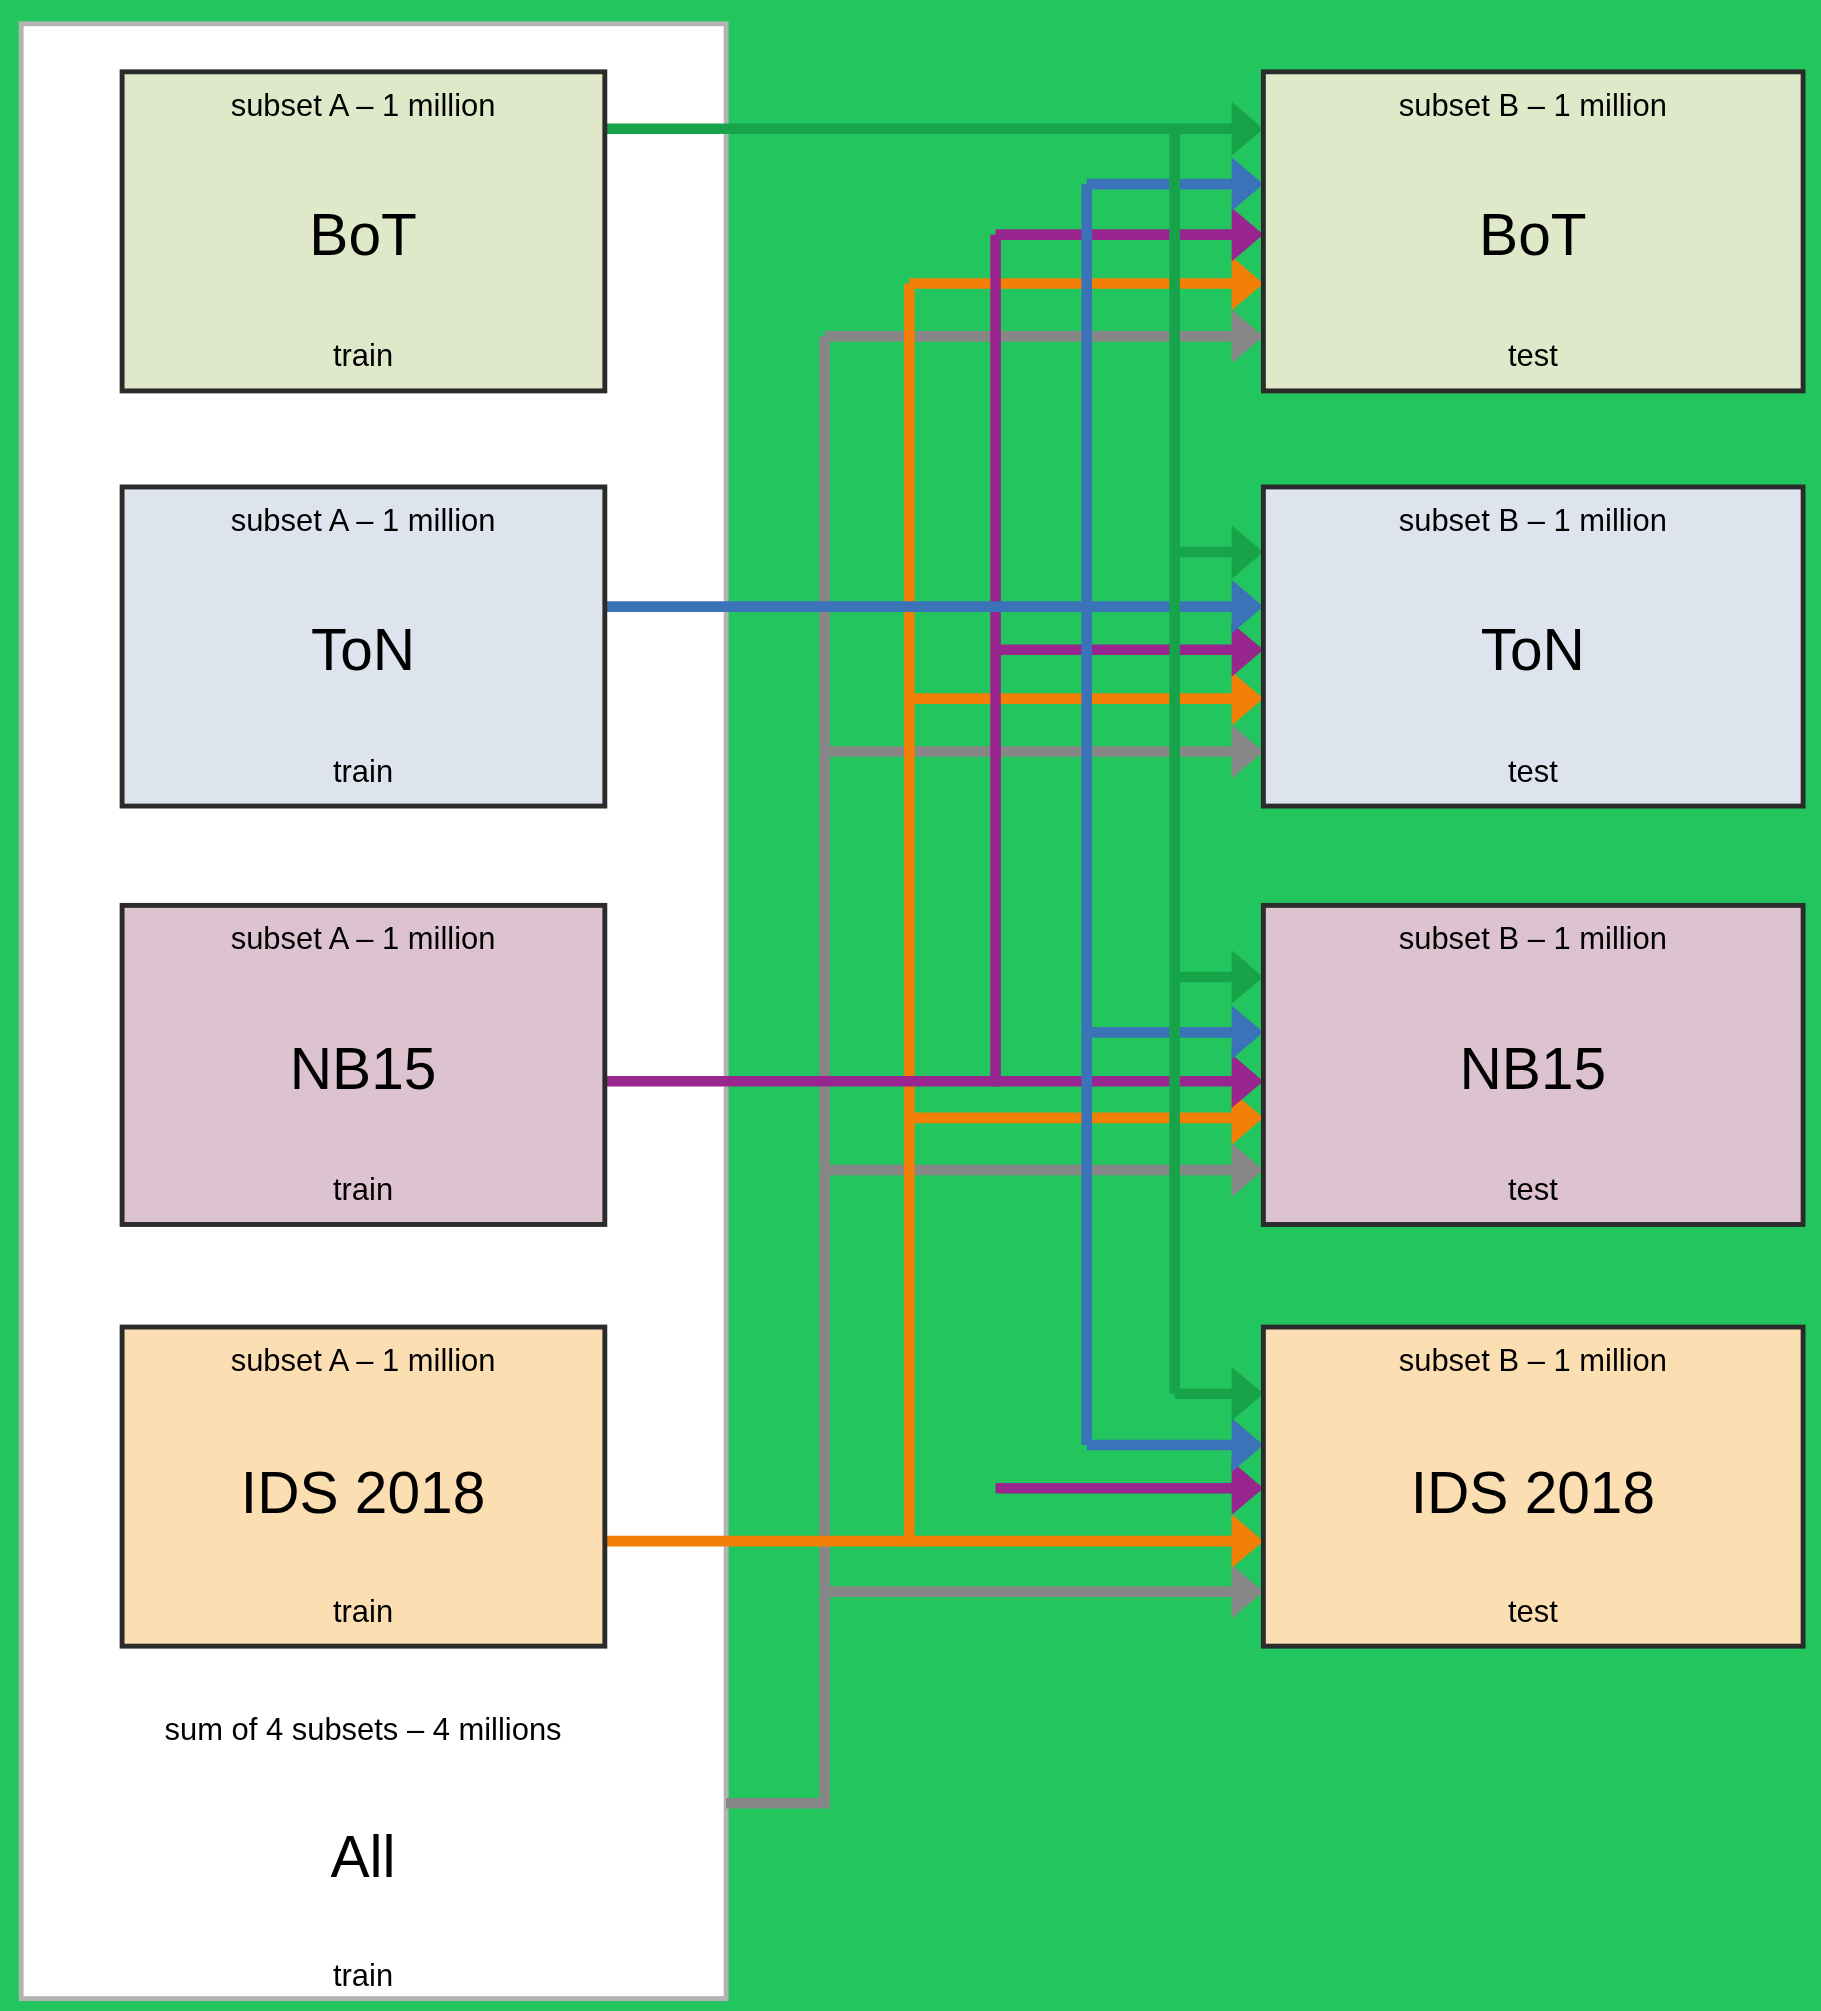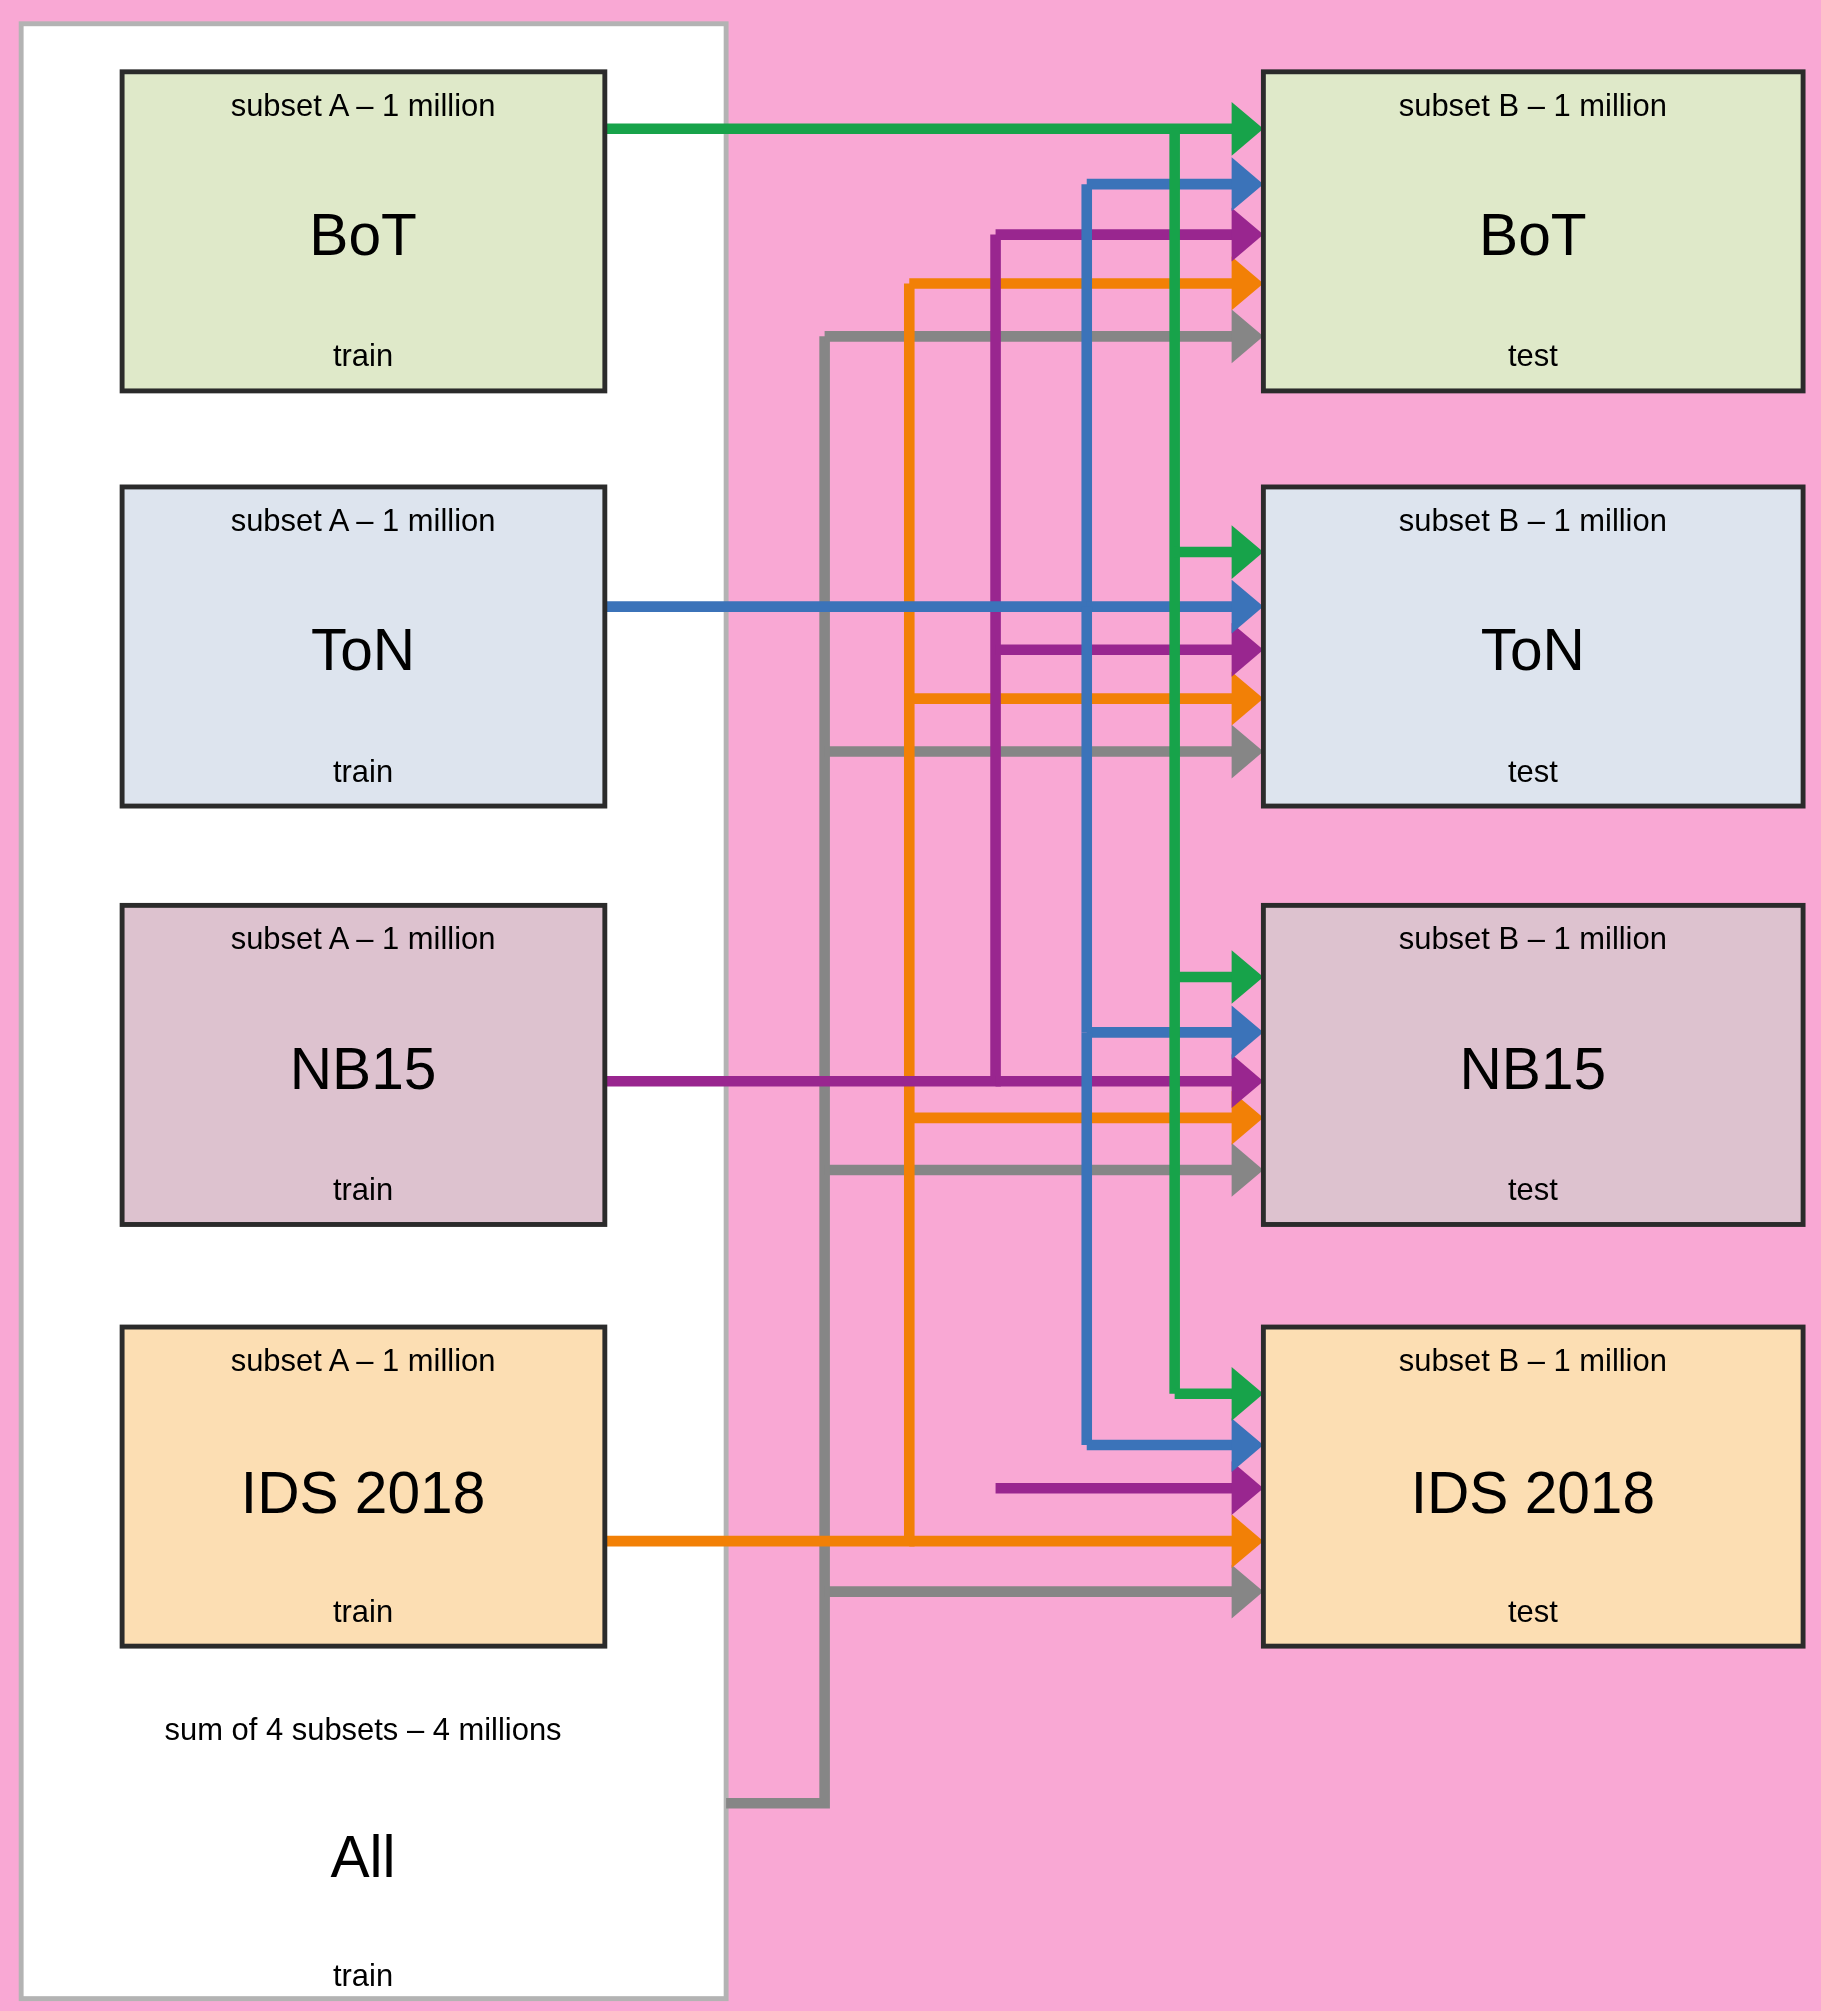--- a/index.html
+++ b/index.html
@@ -1,18 +1,18 @@
 <!DOCTYPE html>
 <html style="font-size:13px"><head>
 <meta charset="utf-8">
 <title>Dataset train/test cross-evaluation diagram</title>
 <style>
   html,body{margin:0;padding:0;background:#ffffff;}
   body{width:1821px;height:2011px;font-family:"Liberation Sans",sans-serif;overflow:hidden;}
-  #stage{position:relative;width:1821px;height:2011px;background:#f9a8d4;}
+  #stage{position:relative;width:1821px;height:2011px;background:#22c55e;}
   svg#diagram{position:absolute;left:0;top:0;width:1821px;height:2011px;display:block;}
   .box-label{font-family:"Liberation Sans",sans-serif;fill:#000000;}
   .lbl-sub{font-size:38px;}
   .lbl-name{font-size:72px;}
   .lbl-split{font-size:38px;}
   .outer-title{font-size:38px;}
   .outer-name{font-size:72px;}
   .outer-split{font-size:38px;}
 </style>
 </head>

